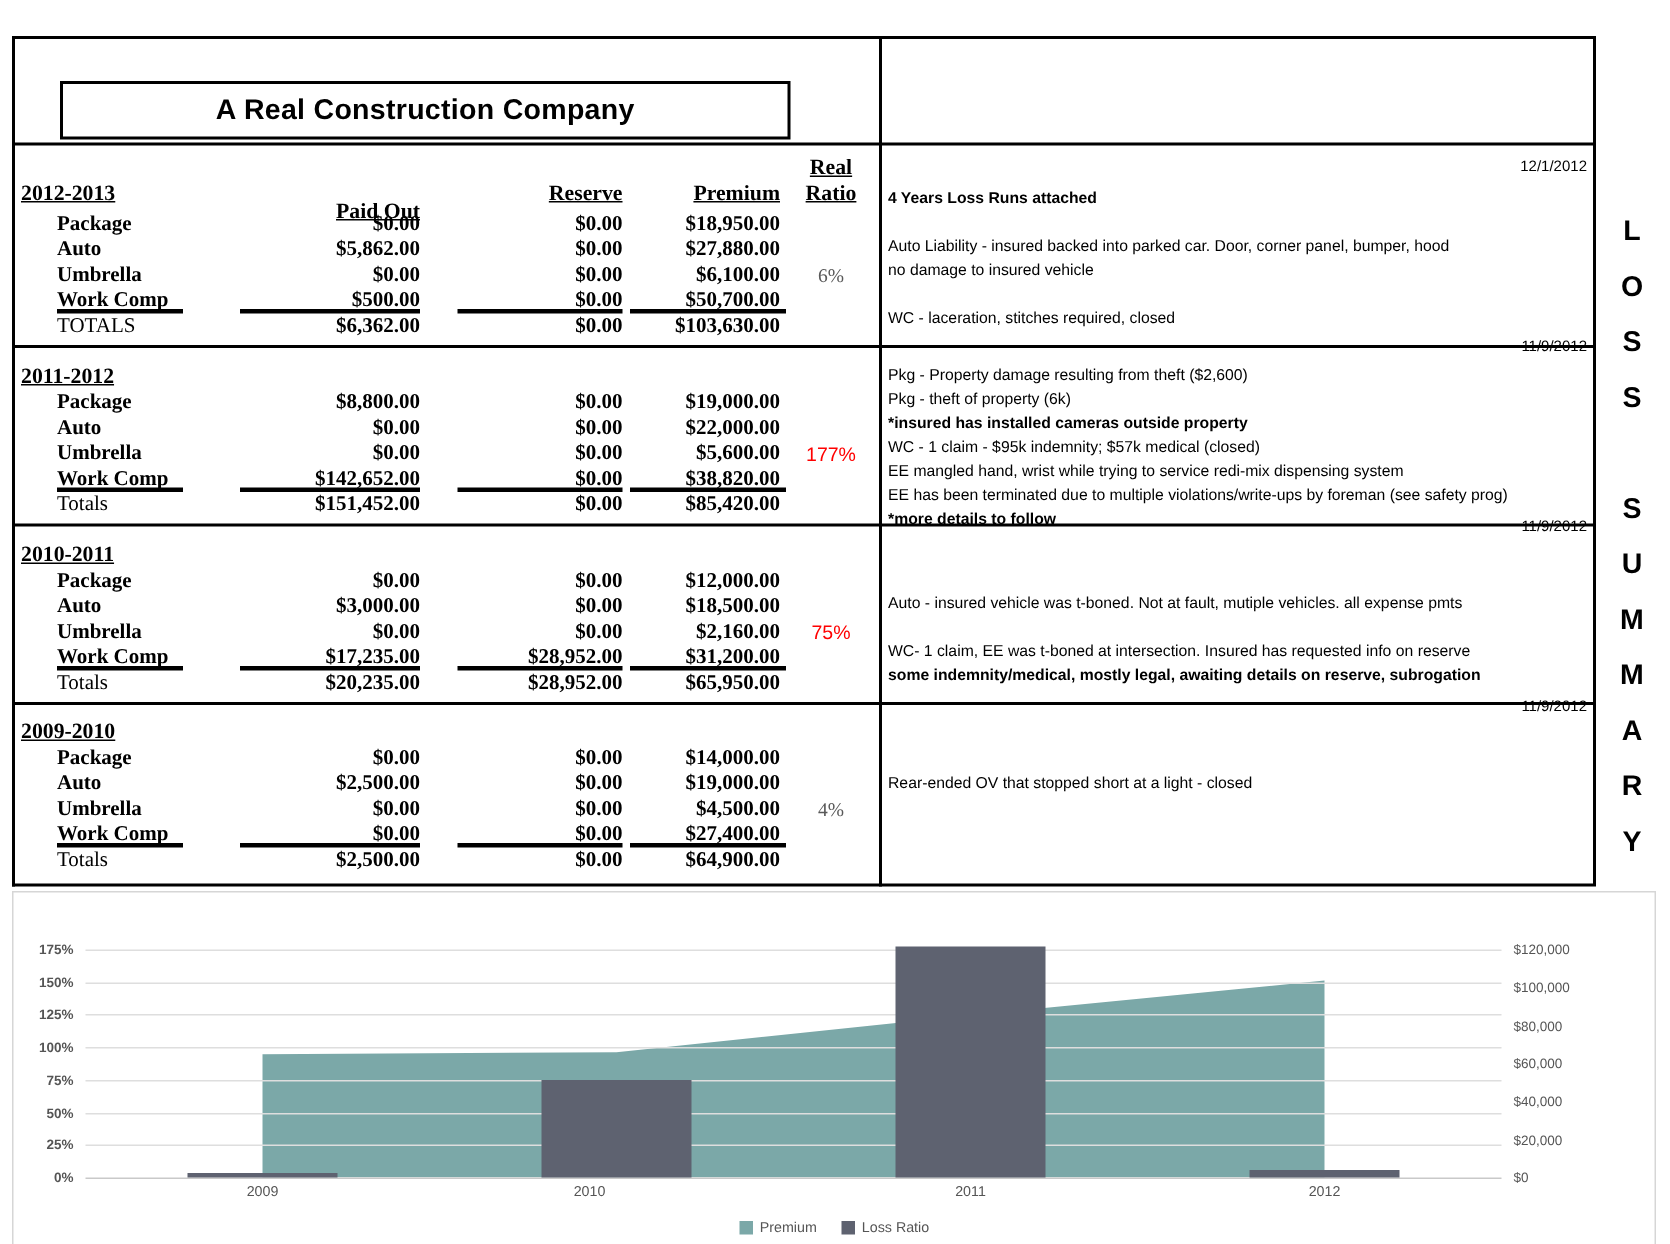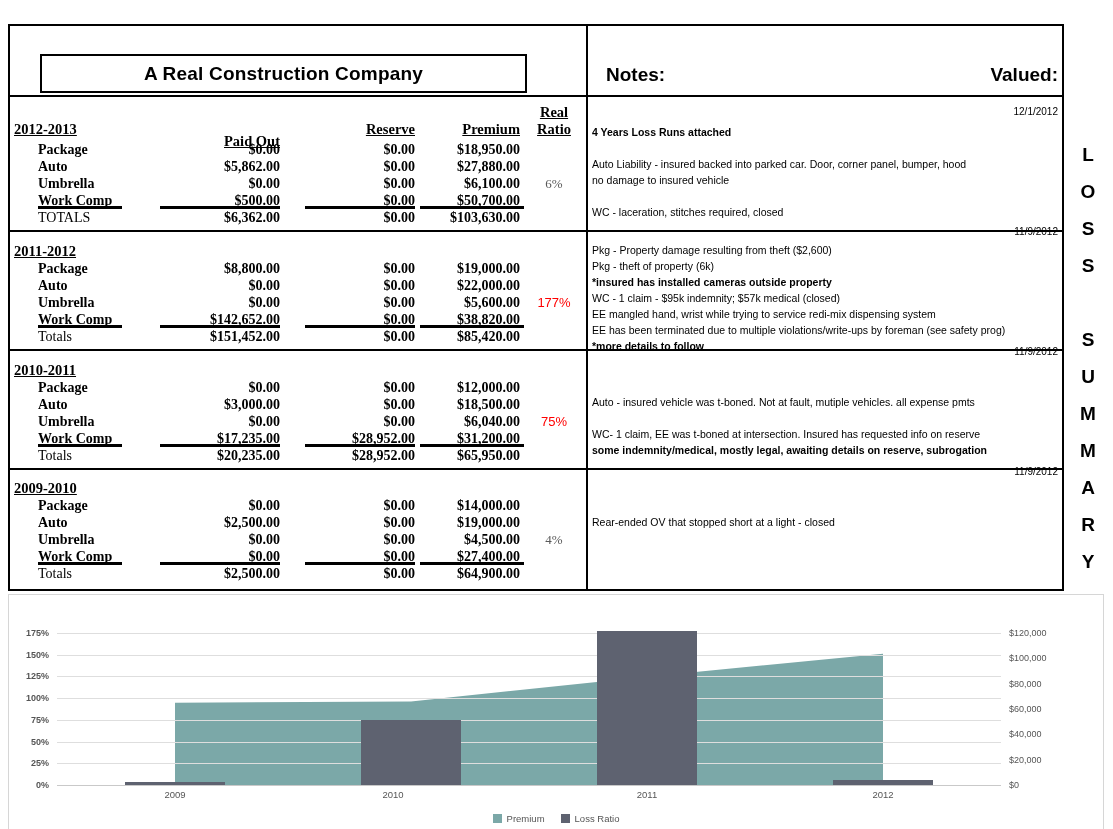--- a/index.html
+++ b/index.html
@@ -217,24 +217,20 @@
     <div class="hline" style="left:8px;  top:79px; width:1054px;"></div>
     <div class="hline" style="left:8px;  top:214px;width:1054px;"></div>
     <div class="hline" style="left:8px;  top:333px;width:1054px;"></div>
     <div class="hline" style="left:8px;  top:452px;width:1054px;"></div>
     <div class="hline" style="left:8px;  top:573px;width:1054px;"></div>
 
     <div id="title-box">
       <span>A Real Construction Company</span>
     </div>
 
-    <div id="notes-header">
-      <span class="h">Notes:</span>
-      <span class="h">Valued:</span>
-    </div>
 
     <div class="fin-table" style="top:88px;">
       <div class="cell hdr" style="left:528px;width:52px;text-align:center;top:0;">Real</div>
       <div class="cell hdr c-year" style="top:17px;">2012-2013</div>
       <div class="cell hdr c-paid" style="top:29px;">Paid Out</div>
       <div class="cell hdr c-res" style="top:17px;">Reserve</div>
       <div class="cell hdr c-prem" style="top:17px;">Premium</div>
       <div class="cell hdr" style="left:528px;width:52px;text-align:center;top:17px;">Ratio</div>
     </div>
 
@@ -295,21 +291,21 @@
         <div class="cell c-paid" style="top: 363px;">$0.00</div>
         <div class="cell c-res" style="top: 363px;">$0.00</div>
         <div class="cell c-prem" style="top: 363px;">$12,000.00</div>
         <div class="cell c-label" style="top: 380px;">Auto</div>
         <div class="cell c-paid" style="top: 380px;">$3,000.00</div>
         <div class="cell c-res" style="top: 380px;">$0.00</div>
         <div class="cell c-prem" style="top: 380px;">$18,500.00</div>
         <div class="cell c-label" style="top: 397px;">Umbrella</div>
         <div class="cell c-paid" style="top: 397px;">$0.00</div>
         <div class="cell c-res" style="top: 397px;">$0.00</div>
-        <div class="cell c-prem" style="top: 397px;">$6,040.00</div>
+        <div class="cell c-prem" style="top: 397px;">$2,160.00</div>
         <div class="cell c-label" style="top: 414px;">Work Comp</div>
         <div class="cell c-paid" style="top: 414px;">$17,235.00</div>
         <div class="cell c-res" style="top: 414px;">$28,952.00</div>
         <div class="cell c-prem" style="top: 414px;">$31,200.00</div>
         <div class="cell c-ratio" style="top: 397px; color: rgb(255, 0, 0); font-weight: normal; font-size: 13px; font-family: &quot;Liberation Sans&quot;, sans-serif;">75%</div>
         <div class="ul" style="left: 38px; top: 428px; width: 84px;"></div>
         <div class="ul" style="left: 160px; top: 428px; width: 120px;"></div>
         <div class="ul" style="left: 305px; top: 428px; width: 110px;"></div>
         <div class="ul" style="left: 420px; top: 428px; width: 104px;"></div>
         <div class="cell c-label" style="top: 431px; font-weight: normal;">Totals</div>

